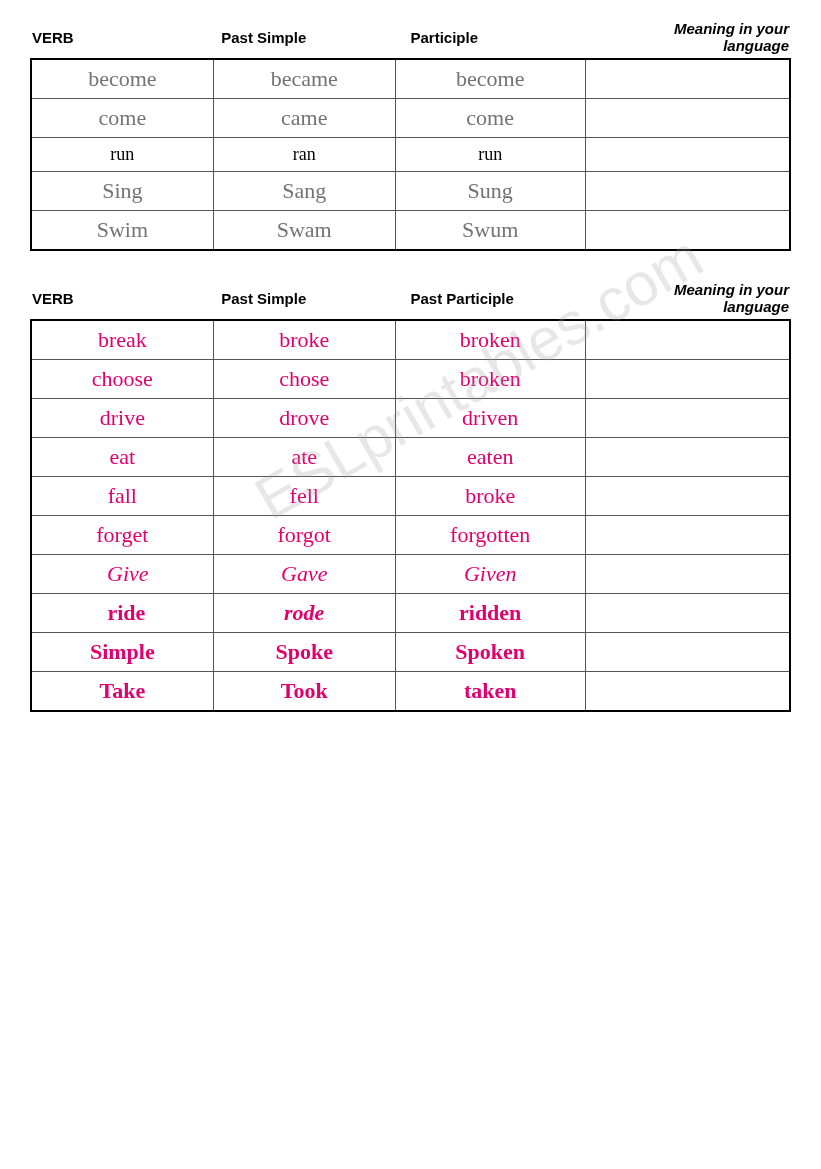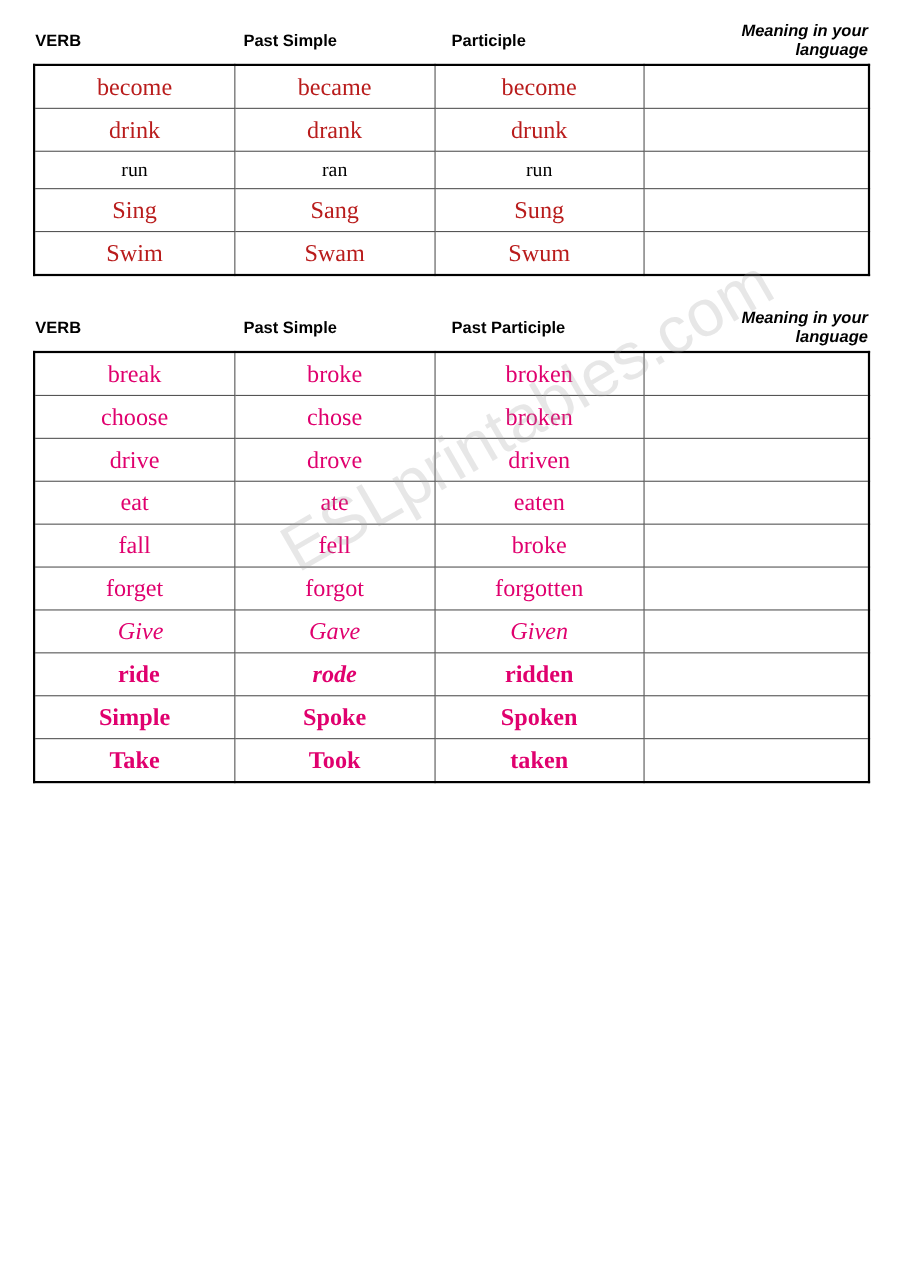--- a/index.html
+++ b/index.html
@@ -36,21 +36,21 @@
       text-align: center;
       padding: 6px 4px;
       font-size: 22px;
     }
     .col-verb { width: 24%; }
     .col-past { width: 24%; }
     .col-participle { width: 25%; }
     .col-meaning { width: 27%; }
 
     
-    .t1-color { color: #b91c1c; }
+    .t1-color { color: #737373; }
     .t1-black { color: #000; }
 
     
     .t2-color { color: #e0006e; }
 
     
     .watermark {
       position: absolute;
       font-size: 60px;
       color: rgba(160,160,160,0.25);
@@ -81,23 +81,23 @@
         <col class="col-meaning">
       </colgroup>
       <tbody id="t1-body">
           <tr>
     <td class="t1-color" style="">become</td>
     <td class="t1-color" style="">became</td>
     <td class="t1-color" style="">become</td>
     <td></td>
   </tr>
           <tr>
-    <td class="t1-color" style="">drink</td>
-    <td class="t1-color" style="">drank</td>
-    <td class="t1-color" style="">drunk</td>
+    <td class="t1-color" style="">come</td>
+    <td class="t1-color" style="">came</td>
+    <td class="t1-color" style="">come</td>
     <td></td>
   </tr>
           <tr>
     <td class="t1-black" style="font-size:18px;">run</td>
     <td class="t1-black" style="font-size:18px;">ran</td>
     <td class="t1-black" style="font-size:18px;">run</td>
     <td></td>
   </tr>
           <tr>
     <td class="t1-color" style="">Sing</td>

